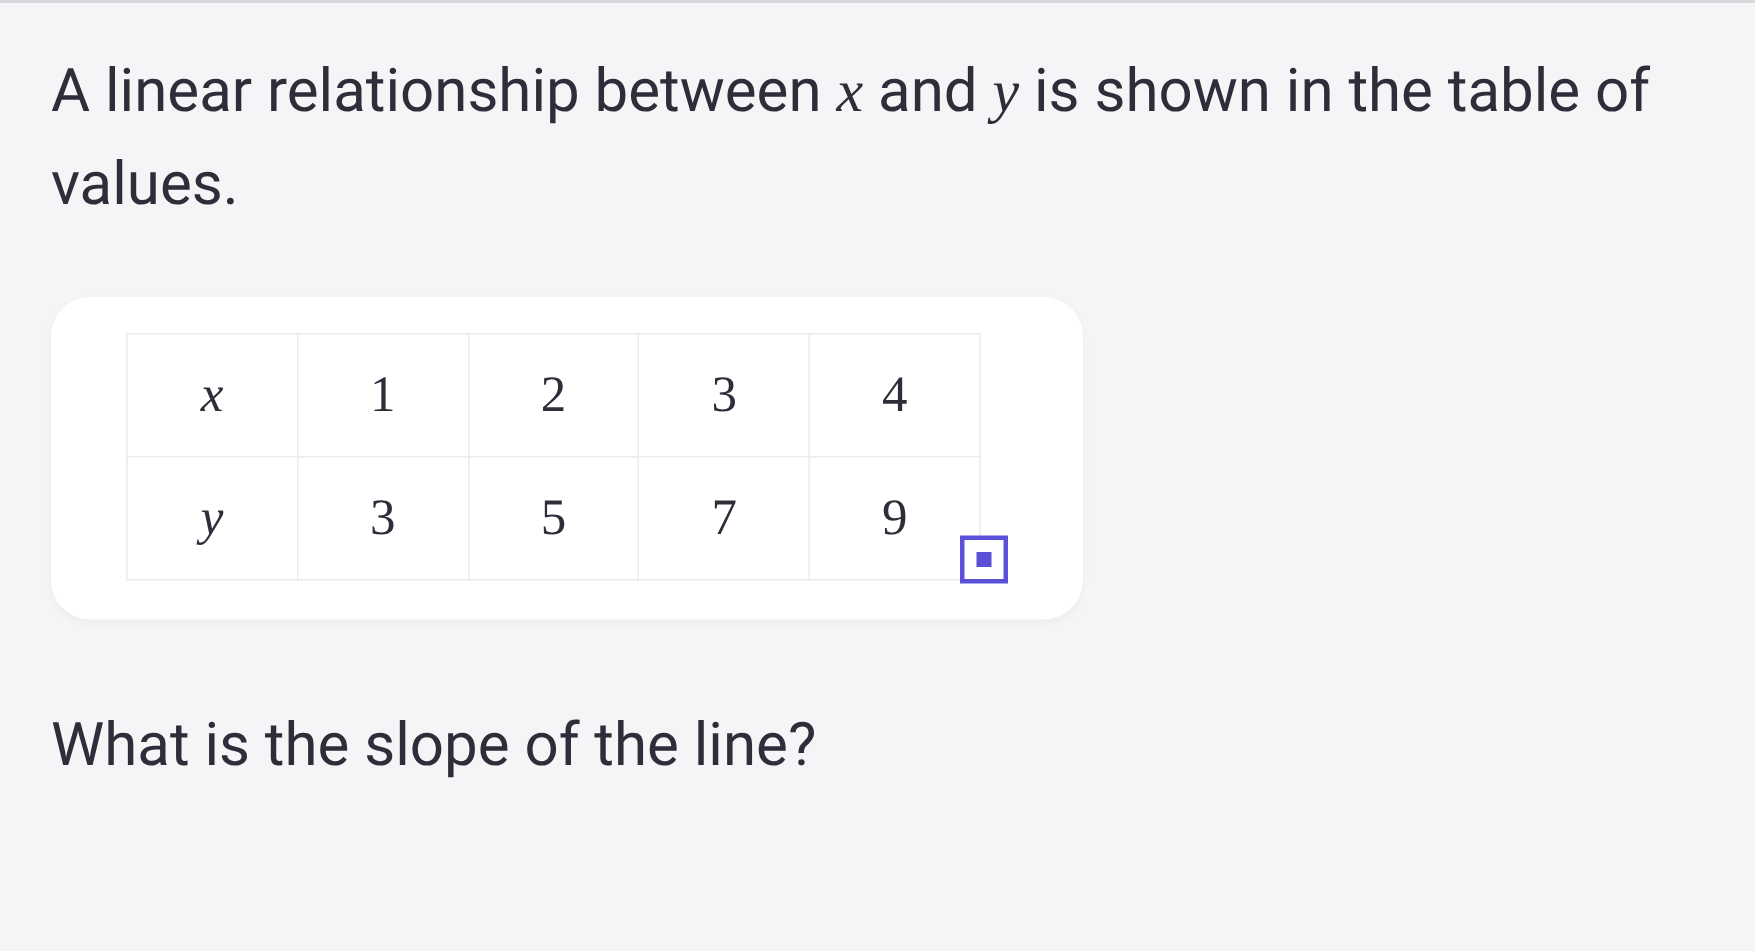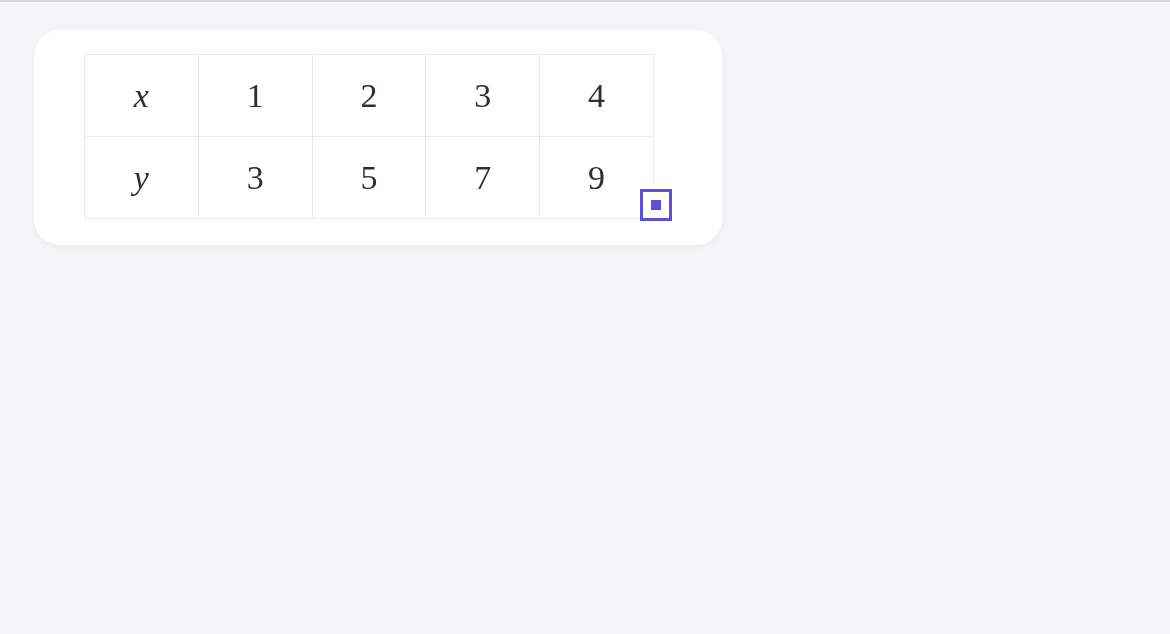--- a/index.html
+++ b/index.html
@@ -96,20 +96,23 @@
       font-size: 40px;
       font-weight: 400;
       color: #2e2e3a;
       line-height: 1.5;
     }
   </style>
 </head>
 <body>
 
 <div class="container">
+  <p class="intro-text">
+    <span>A linear relationship between </span><span class="math-var">x</span><span> and </span><span class="math-var">y</span><span> is shown in the table of values.</span>
+  </p>
 
   <div class="table-card">
     <table class="value-table">
       <tbody>
           <tr>
         <td class="row-header">x</td>
         <td class="data-cell">1</td>
         <td class="data-cell">2</td>
         <td class="data-cell">3</td>
         <td class="data-cell">4</td>
@@ -122,13 +125,14 @@
         <td class="data-cell">9</td>
       </tr>
     </tbody>
       </table>
 
     <div class="fullscreen-icon">
       <div class="inner"></div>
     </div>
   </div>
 
+  <p class="question-text">What is the slope of the line?</p>
 </div>
 
 </body></html>

